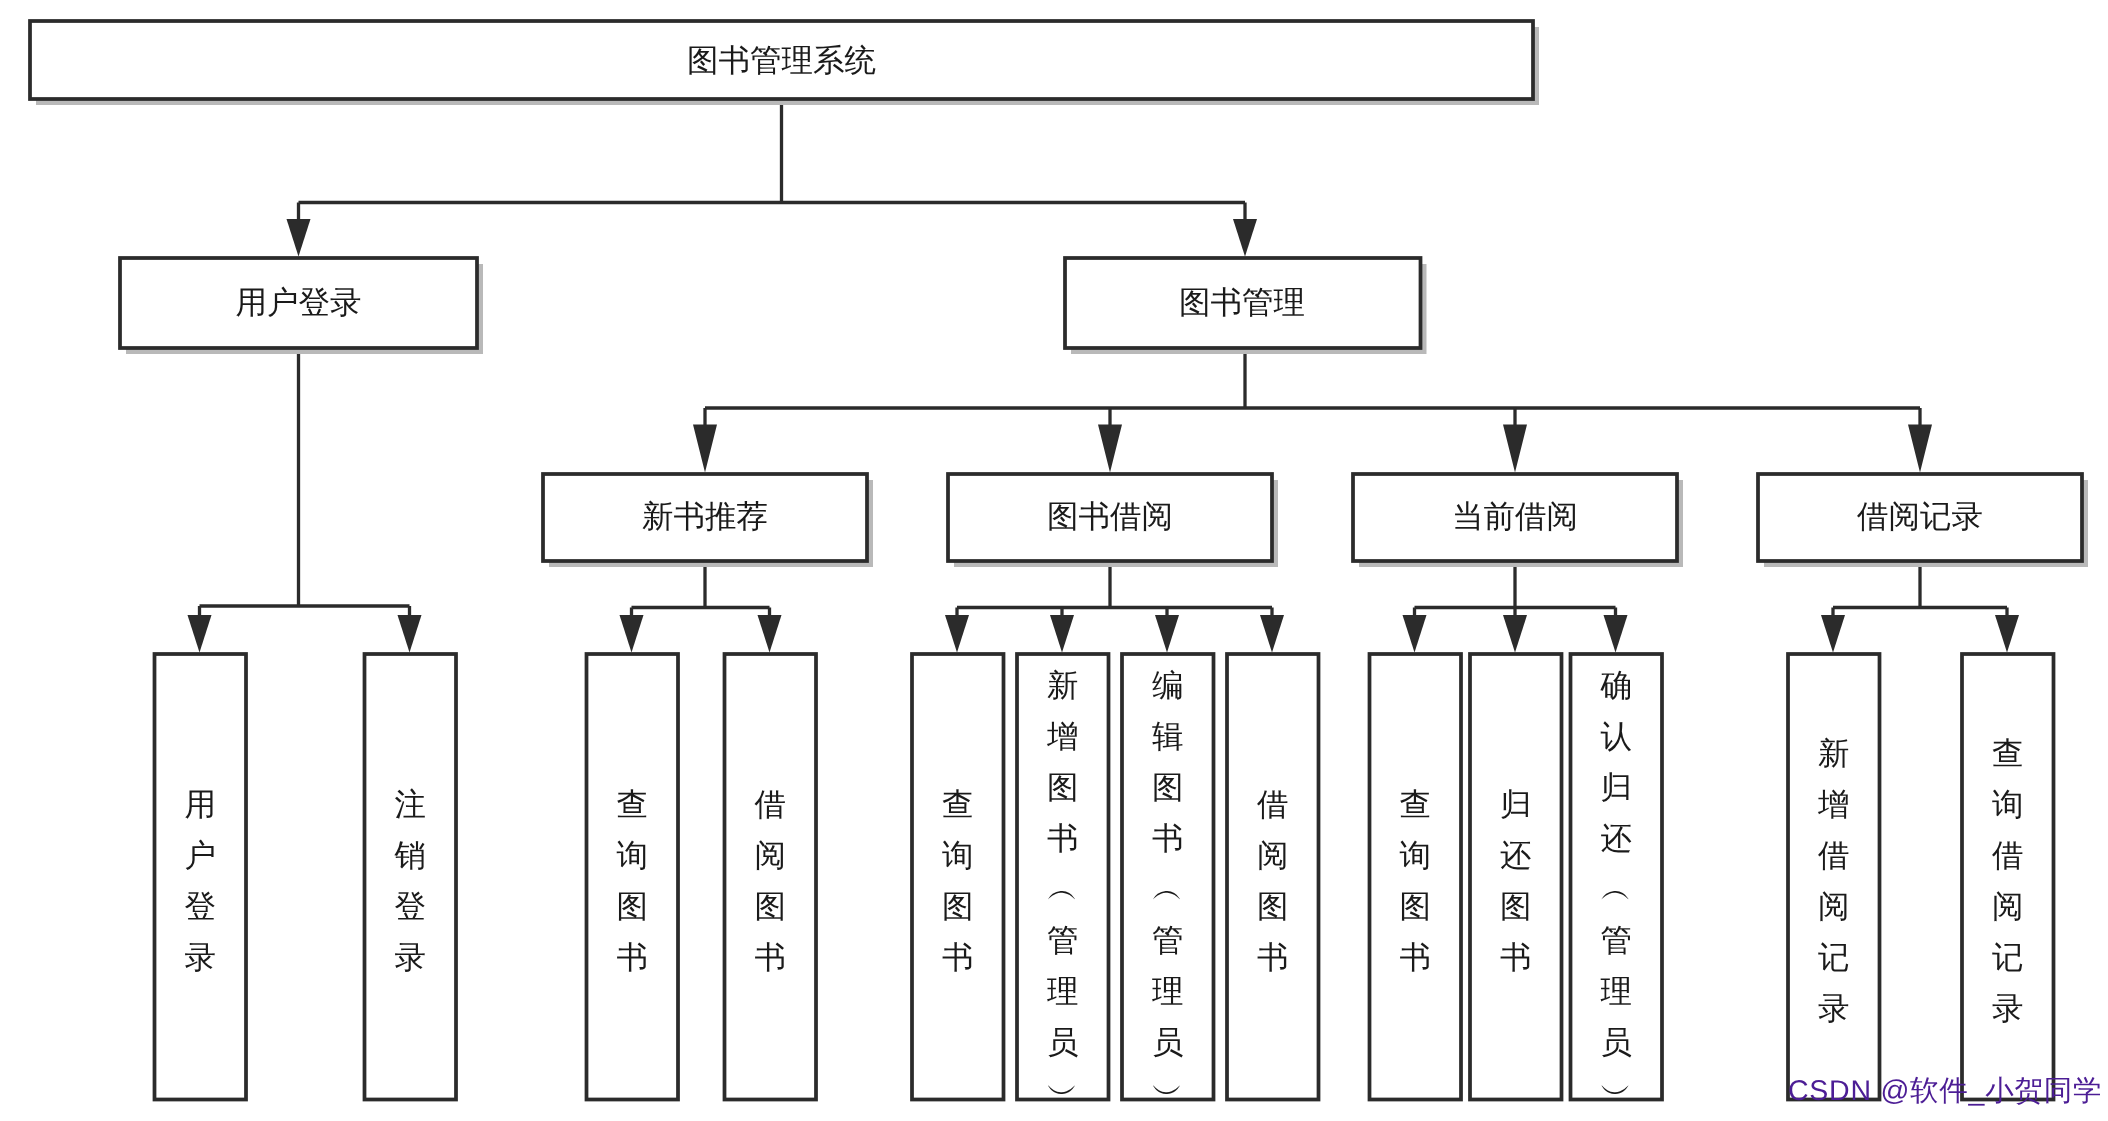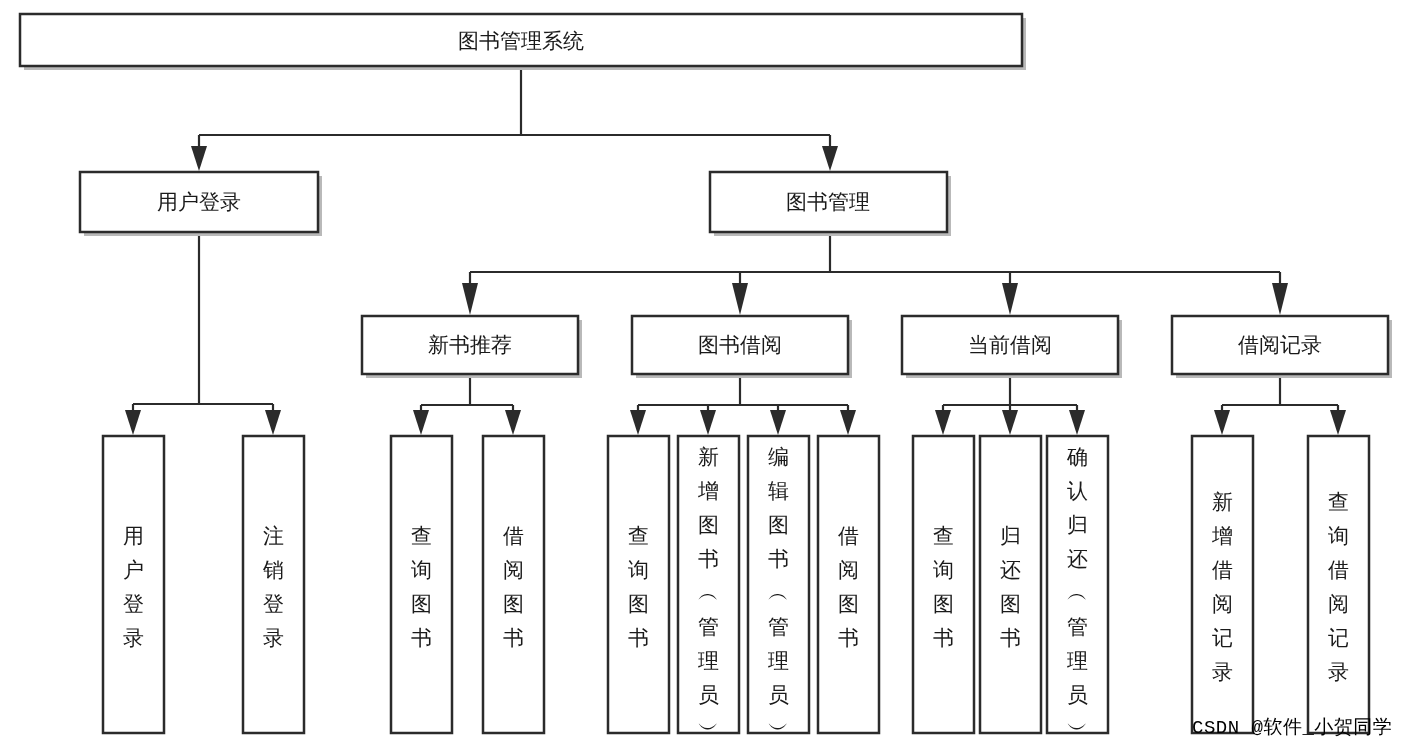--- a/index.html
+++ b/index.html
@@ -52,23 +52,23 @@
     dominant-baseline: middle;
   }
   .node-label-vertical {
     font-family: "Liberation Sans", "DejaVu Sans", sans-serif;
     fill: #1a1a1a;
     font-size: 21px;
     text-anchor: middle;
   }
   .watermark {
     position: absolute;
-    font-family: Liberation Mono, monospace;
+    font-family: Liberation Sans, sans-serif;
     font-size: 19px;
-    color: #000000;
+    color: #4c1d95;
     white-space: nowrap;
     user-select: none;
     letter-spacing: 0.5px;
     text-align: center;
   }
 </style>
 </head>
 <body>
 
 <div id="diagram-root">

